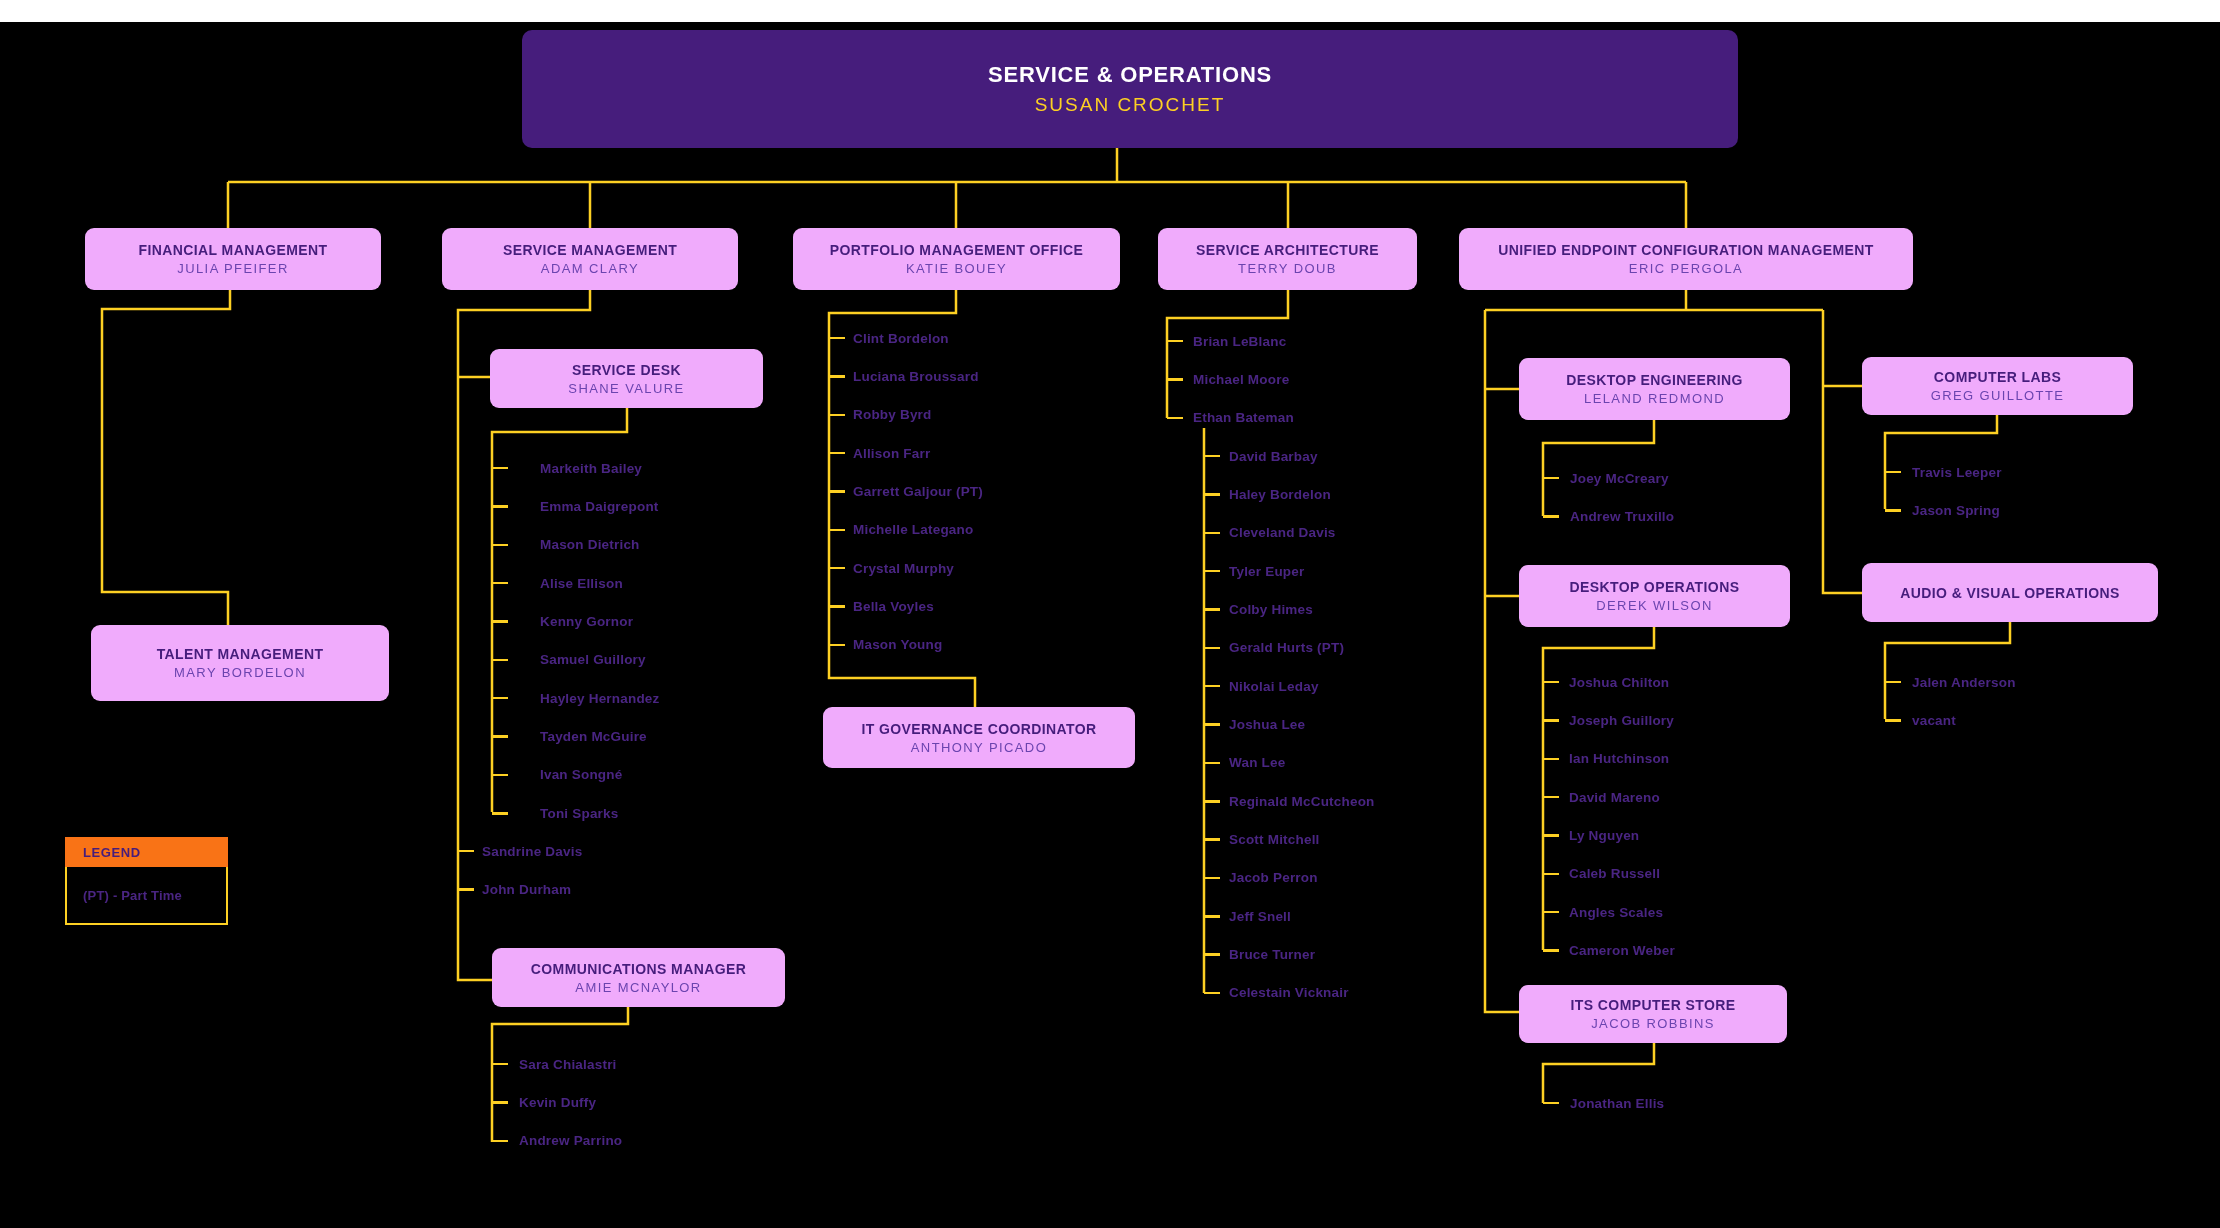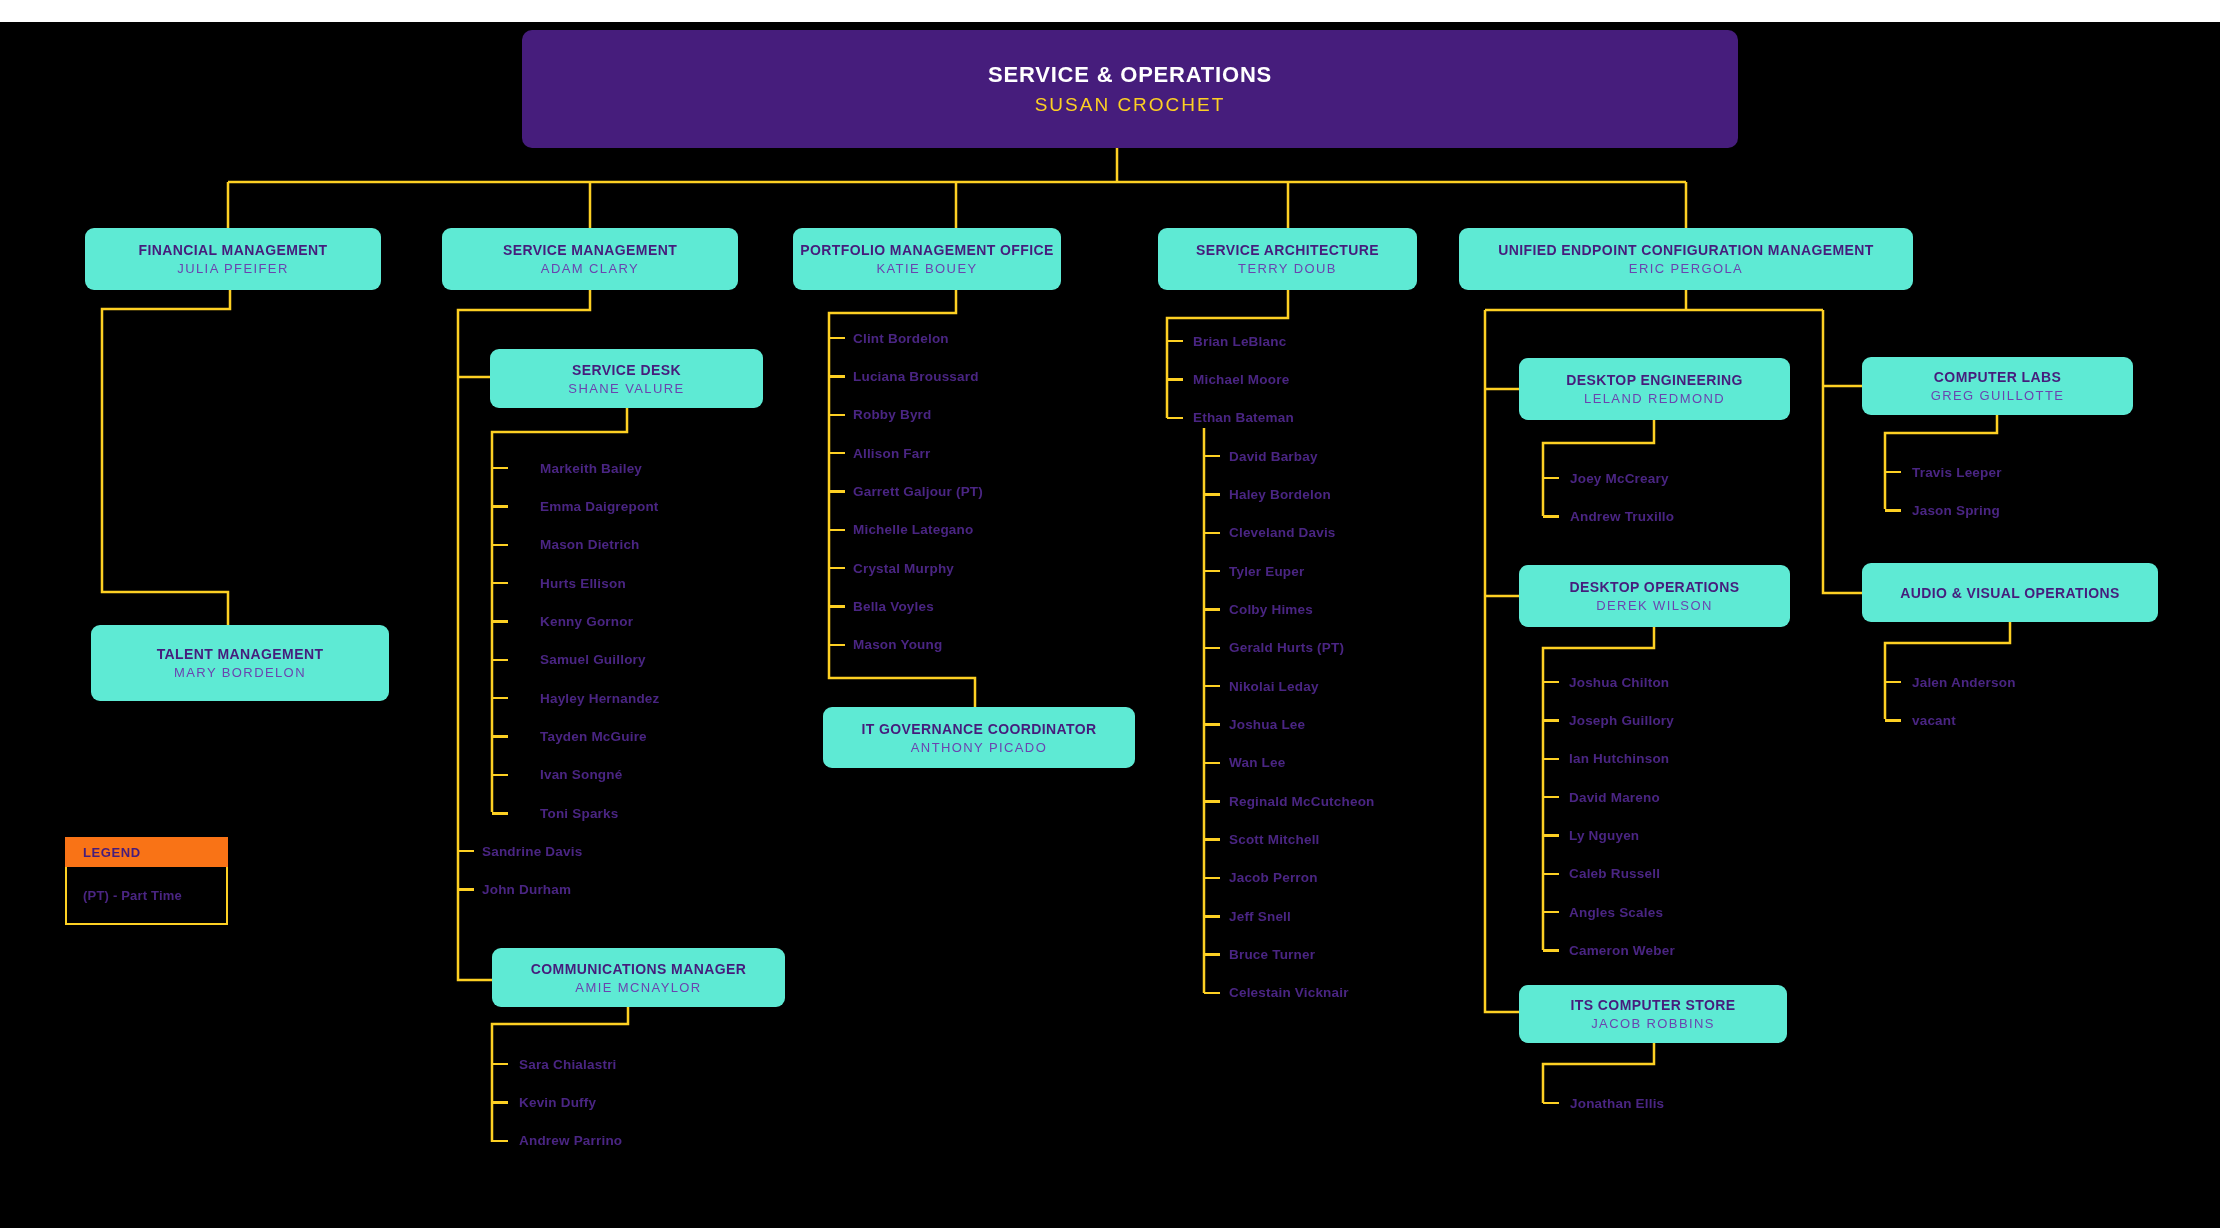--- a/index.html
+++ b/index.html
@@ -6,21 +6,21 @@
   #canvas{
     position:relative;width:2220px;height:1228px;background:#000;overflow:hidden;
     font-family:"Liberation Sans","DejaVu Sans",sans-serif;
   }
   .topstrip{position:absolute;top:0;left:0;width:100%;height:22px;background:#ffffff;}
   svg.wires{position:absolute;left:0;top:0;z-index:1;}
   .node{position:absolute;z-index:2;display:flex;flex-direction:column;align-items:center;justify-content:center;text-align:left;}
   .root{background:#461D7C;border-radius:10px;gap:6px;}
   .root-title{color:#ffffff;font-size:22px;font-weight:700;letter-spacing:.8px;}
   .root-name{color:#FDD023;font-size:19px;font-weight:500;letter-spacing:2px;}
-  .dept{background:#5eead4;border-radius:9px;gap:3px;}
+  .dept{background:#f0abfc;border-radius:9px;gap:3px;}
   .dept-title{color:#461D7C;font-size:14px;font-weight:700;letter-spacing:.4px;white-space:nowrap;}
   .dept-name{color:#6B44AF;font-size:13px;font-weight:500;letter-spacing:1.4px;white-space:nowrap;}
   .plist{position:absolute;z-index:2;}
   .person{position:relative;height:38.35px;display:flex;align-items:center;padding-left:var(--pad,24px);}
   .person .tick{position:absolute;left:0;top:50%;margin-top:-1.25px;width:16px;height:2.5px;background:#FDD023;}
   .pname{font-size:13.5px;font-weight:700;color:#4A2583;letter-spacing:.2px;white-space:nowrap;}
   .legend{position:absolute;z-index:2;}
   .legend-head{background:#f97316;color:#461D7C;font-size:13px;font-weight:700;letter-spacing:.6px;
     height:30px;display:flex;align-items:center;padding-left:18px;box-sizing:border-box;}
   .legend-body{border:2px solid #FDD023;border-top:none;color:#4A2583;font-size:13px;font-weight:700;
@@ -58,21 +58,21 @@
   </div>
 
   <div class="node dept" style="left:85px;top:228px;width:296px;height:62px">
     <div class="dept-title">FINANCIAL MANAGEMENT</div>
     <div class="dept-name">JULIA PFEIFER</div>
   </div>
   <div class="node dept" style="left:442px;top:228px;width:296px;height:62px">
     <div class="dept-title">SERVICE MANAGEMENT</div>
     <div class="dept-name">ADAM CLARY</div>
   </div>
-  <div class="node dept" style="left:793px;top:228px;width:268px;height:62px">
+  <div class="node dept" style="left:793px;top:228px;width:327px;height:62px">
     <div class="dept-title">PORTFOLIO MANAGEMENT OFFICE</div>
     <div class="dept-name">KATIE BOUEY</div>
   </div>
   <div class="node dept" style="left:1158px;top:228px;width:259px;height:62px">
     <div class="dept-title">SERVICE ARCHITECTURE</div>
     <div class="dept-name">TERRY DOUB</div>
   </div>
   <div class="node dept" style="left:1459px;top:228px;width:454px;height:62px">
     <div class="dept-title">UNIFIED ENDPOINT CONFIGURATION MANAGEMENT</div>
     <div class="dept-name">ERIC PERGOLA</div>
@@ -132,21 +132,21 @@
       <div class="person">
         <span class="tick"></span>
         <span class="pname">Emma Daigrepont</span>
       </div>
       <div class="person">
         <span class="tick"></span>
         <span class="pname">Mason Dietrich</span>
       </div>
       <div class="person">
         <span class="tick"></span>
-        <span class="pname">Hurts Ellison</span>
+        <span class="pname">Alise Ellison</span>
       </div>
       <div class="person">
         <span class="tick"></span>
         <span class="pname">Kenny Gornor</span>
       </div>
       <div class="person">
         <span class="tick"></span>
         <span class="pname">Samuel Guillory</span>
       </div>
       <div class="person">

